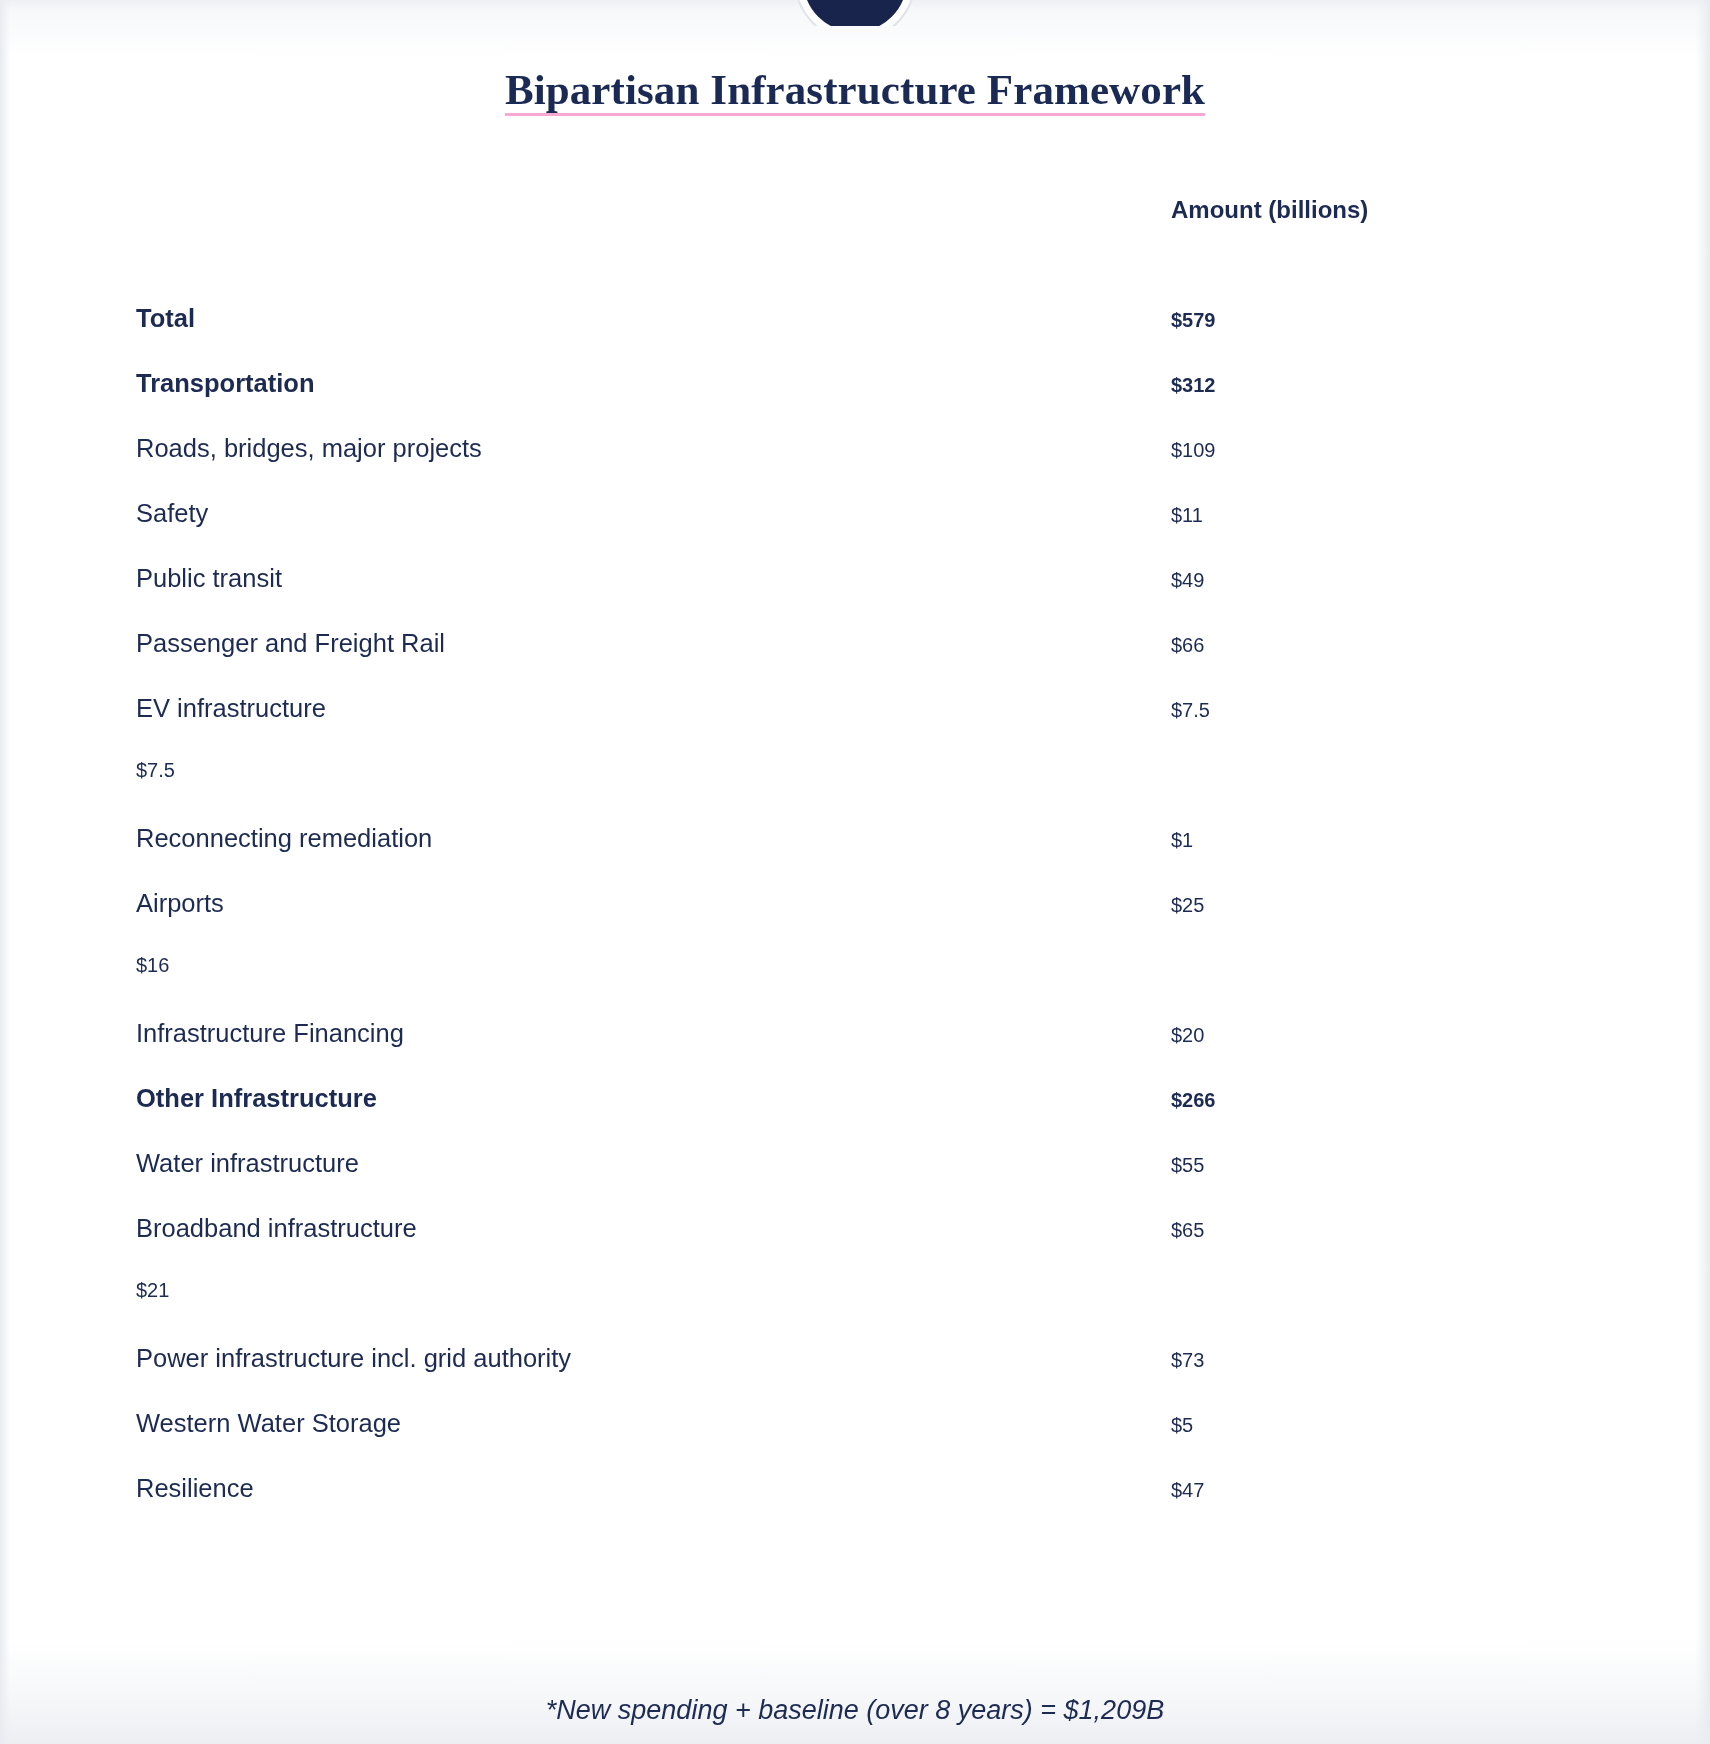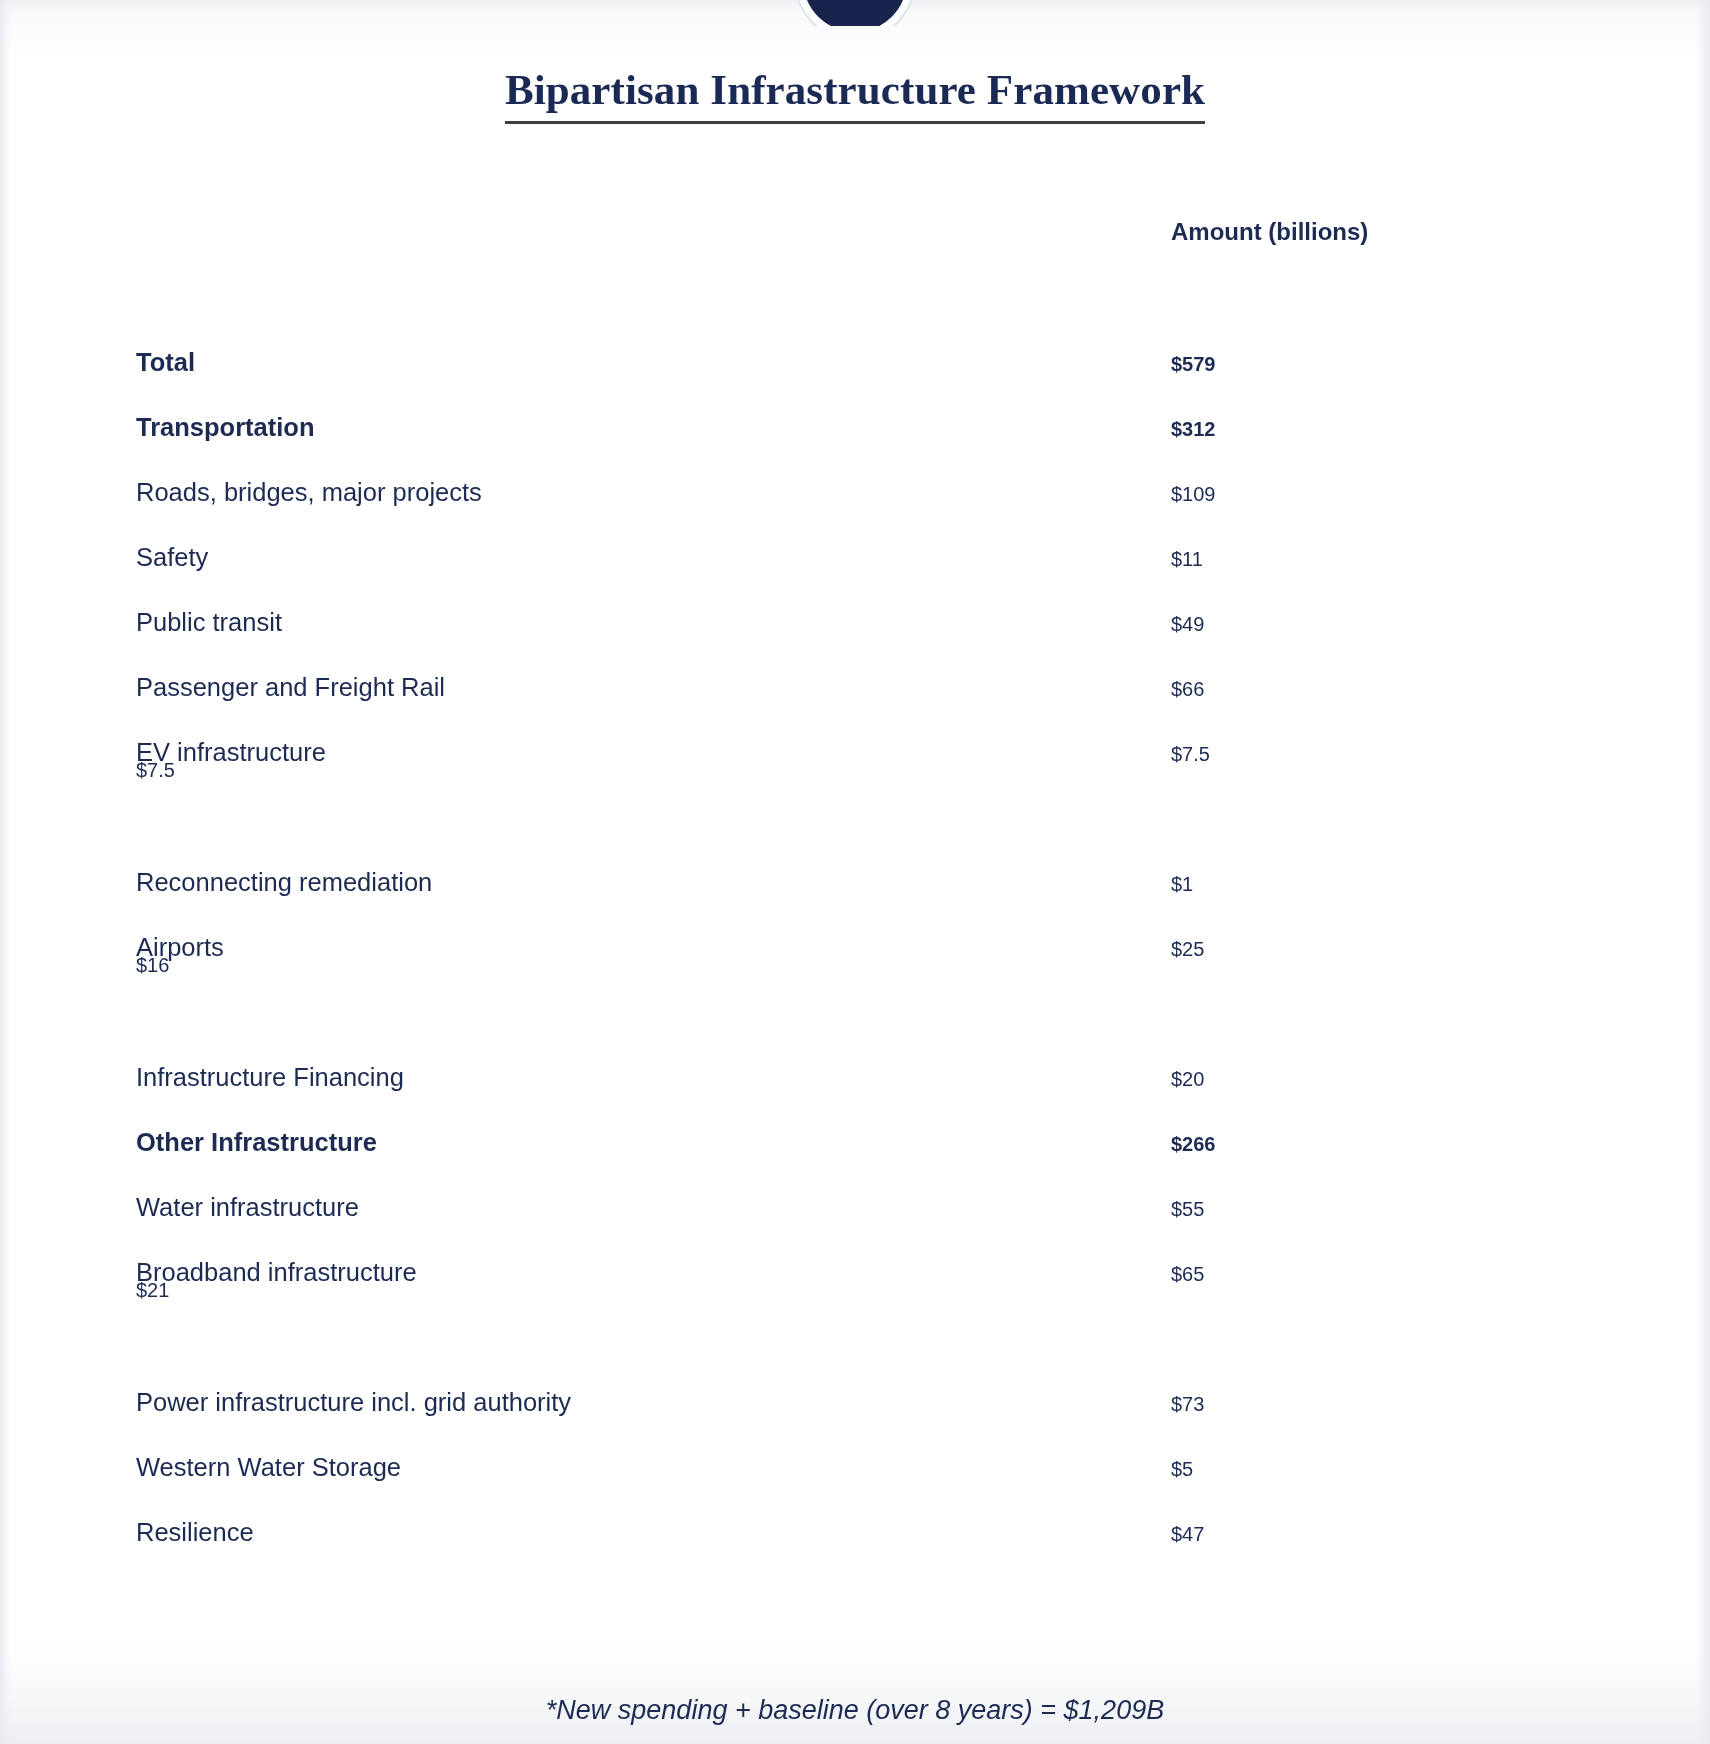--- a/index.html
+++ b/index.html
@@ -72,22 +72,22 @@
     left: 0; right: 0;
     top: 36px;
     text-align: center;
     font-family: "Liberation Serif", "DejaVu Serif", serif;
     font-weight: bold;
     font-size: 43px;
     letter-spacing: 0.1px;
     color: #1b2a55;
   }
   .title span {
-    border-bottom: 3px solid #404040;
-    padding-bottom: 8px;
+    border-bottom: 3px solid #f9a8d4;
+    padding-bottom: 0;
     text-align: right;
   }
 
   
   .table {
     position: absolute;
     left: 136px;
     top: 196px;
     width: 1400px;
   }
@@ -95,21 +95,20 @@
     display: flex;
     align-items: baseline;
     height: 65px;
   }
   .row .label {
     width: 1035px;
     font-size: 25.5px;
     line-height: 1.2;
     color: #1d2b53;
     white-space: nowrap;
-    margin-top: 44px;
   }
   .row .amount {
     flex: 0 0 auto;
     font-size: 20px;
     line-height: 1.2;
     color: #1d2b53;
     white-space: nowrap;
   }
   .row.header .label,
   .row.header .amount { font-weight: bold; font-size: 24px; }

